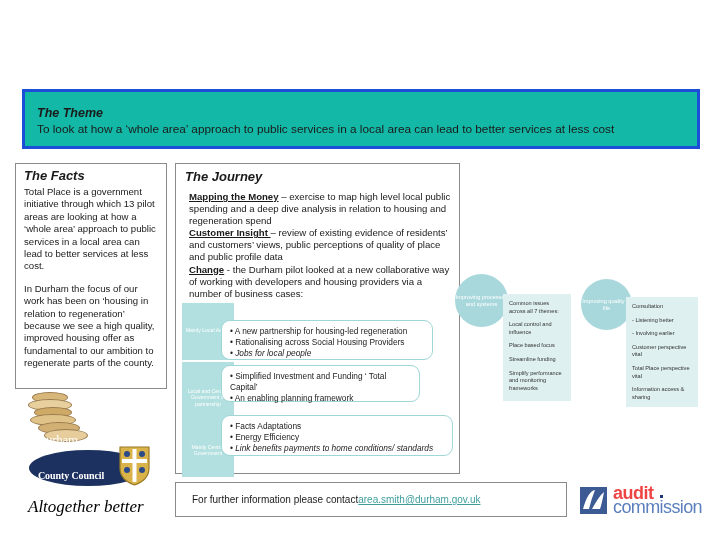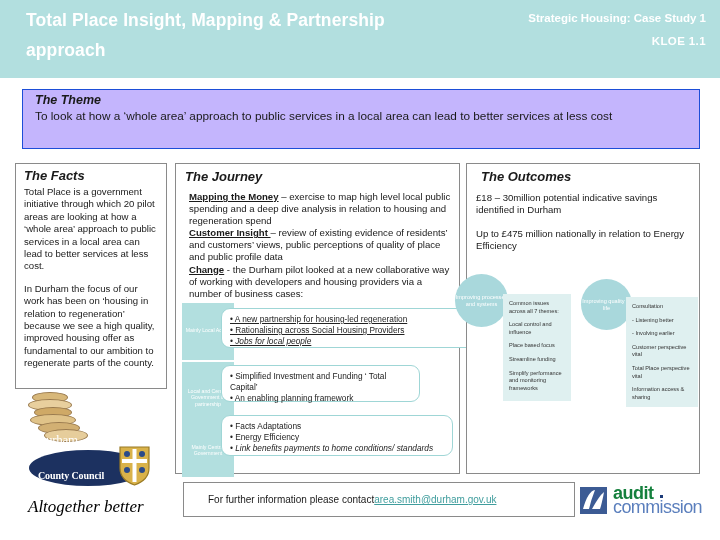--- a/index.html
+++ b/index.html
@@ -25,22 +25,22 @@
   .header-right{
     position:absolute;right:14px;top:7px;width:300px;
     text-align:right;color:#ffffff;font-weight:bold;font-size:11.5px;
     line-height:23px;
   }
   .header-kloe{letter-spacing:0.4px;}
 
   
   .theme-box{
     position:absolute;left:22px;top:89px;width:678px;height:60px;
-    border:1px solid #1d4ed8;background:#c4b5fd;box-sizing:border-box;
-    padding:3px 10px 0 12px;
+    border:3px solid #1d4ed8;background:#14b8a6;box-sizing:border-box;
+    padding:14px 10px 0 12px;
   }
   .theme-title{font-size:12.5px;font-weight:bold;font-style:italic;margin:0 0 2px 0;}
   .theme-text{font-size:11.8px;line-height:15px;}
 
   
   .facts-box{
     position:absolute;left:15px;top:163px;width:152px;height:226px;
     border:1px solid #8a8a8a;background:#ffffff;box-sizing:border-box;
     padding:4px 6px 0 8px;
   }
@@ -114,21 +114,21 @@
     position:absolute;background:#dff0f0;
     font-size:5.6px;line-height:7.6px;color:#333;
     box-sizing:border-box;padding:6px 6px;
   }
   .tealpanel p{margin:0 0 6px 0;}
 
   
   .contact-box{
     position:absolute;left:175px;top:482px;width:392px;height:35px;
     border:1px solid #8a8a8a;background:#ffffff;box-sizing:border-box;
-    display:flex;align-items:center;padding-left:24px;margin-left:8px;
+    display:flex;align-items:center;padding-left:16px;
   }
   .contact-text{font-size:10px;}
   .contact-link{font-size:10px;color:#3f9d9d;text-decoration:underline;}
 
   
   .coins{position:absolute;left:24px;top:392px;width:74px;height:52px;}
   .coin{position:absolute;border-radius:50%;border:1px solid #9a7b4f;}
   .dcc-oval{
     position:absolute;left:29px;top:450px;width:118px;height:36px;
     background:#1c3160;border-radius:50%;
@@ -149,50 +149,43 @@
   .dcc-tag{
     position:absolute;left:28px;top:497px;
     font-size:17px;font-style:italic;color:#000000;
     font-family:"Liberation Serif", serif;
   }
 
   
   .ac-logo{position:absolute;left:580px;top:485px;width:130px;height:38px;}
   .ac-mark{position:absolute;left:0;top:2px;width:27px;height:27px;background:#3c5b94;}
   .ac-audit{
-    position:absolute;left:33px;top:-2px;color:#15803d;
+    position:absolute;left:33px;top:-2px;color:#ef4444;
     font-size:18px;font-weight:bold;letter-spacing:-0.5px;
   }
   .ac-comm{
     position:absolute;left:33px;top:12px;color:#5b7fbd;
     font-size:18px;letter-spacing:-0.6px;
   }
   .ac-dot{position:absolute;left:80px;top:10px;width:3px;height:3px;background:#1c3a78;}
 </style>
 </head>
 <body>
 
 <div class="slide">
 
-  <div class="header">
-    <div class="header-title">Total Place Insight, Mapping &amp; Partnership approach</div>
-    <div class="header-right">
-      <div>Strategic Housing: Case Study 1</div>
-      <div class="header-kloe">KLOE  1.1</div>
-    </div>
-  </div>
 
   <div class="theme-box">
     <div class="theme-title">The Theme</div>
     <div class="theme-text">To look at how a ‘whole area’ approach to public services in a local area can lead to better services at less cost</div>
   </div>
 
   <div class="facts-box">
     <div class="facts-title">The Facts</div>
-    <div class="facts-p">Total Place is a government initiative through which 20 pilot areas are looking at how a ‘whole area’ approach to public services in a local area can lead to better services at less cost.</div>
+    <div class="facts-p">Total Place is a government initiative through which 13 pilot areas are looking at how a ‘whole area’ approach to public services in a local area can lead to better services at less cost.</div>
     <div class="facts-p">In Durham the focus of our work has been on ‘housing in relation to regeneration’ because we see a high quality, improved housing offer as fundamental to our ambition to regenerate parts of the county.</div>
   </div>
 
   <div class="journey-box">
     <div class="journey-title">The Journey</div>
     <div class="journey-body" id="journey-body"><span class="lead">Mapping the Money</span><span> – exercise to map high level local public spending and a deep dive analysis in relation to housing and regeneration spend</span><br><span class="lead">Customer Insight </span><span>– review of existing evidence of residents’ and customers’ views, public perceptions of quality of place and public profile data</span><br><span class="lead">Change</span><span> - the Durham pilot looked at a new collaborative way of working with developers and housing providers via a number of business cases:</span></div>
   </div>
 
   <div id="chevron-layer">
       <div class="chev" style="left: 182px; top: 303px;">
@@ -205,43 +198,36 @@
         <div class="point"></div>
         <div class="chev-label" style="top: 26px;">Local and Central Government in partnership</div>
       </div>
       <div class="chev" style="left: 182px; top: 420px;">
         <div class="body" style="height: 44px;"></div>
         <div class="point"></div>
         <div class="chev-label" style="top: 24px;">Mainly Central Government</div>
       </div>
     </div>
   <div id="rbox-layer">
-      <div class="rbox" style="left: 221px; top: 308px; width: 272px; height: 40px; text-decoration: underline;">
+      <div class="rbox" style="left: 221px; top: 320px; width: 212px; height: 40px;">
         <div>• A new partnership for housing-led regeneration</div>
         <div>• Rationalising across Social Housing Providers</div>
         <div class="it">• Jobs for local people</div>
       </div>
       <div class="rbox" style="left: 221px; top: 365px; width: 199px; height: 37px;">
         <div>• Simplified Investment and Funding ‘ Total Capital’</div>
         <div>• An enabling planning framework</div>
       </div>
       <div class="rbox" style="left: 221px; top: 415px; width: 232px; height: 41px;">
         <div>• Facts Adaptations</div>
         <div>• Energy Efficiency</div>
         <div class="it">• Link benefits payments to home conditions/ standards</div>
       </div>
     </div>
 
-  <div class="outcomes-box">
-    <div class="outcomes-title">The Outcomes</div>
-    <div class="outcomes-body">
-      <p>£18 – 30million potential indicative savings identified in Durham</p>
-      <p>Up to £475 million nationally in relation to Energy Efficiency</p>
-    </div>
-  </div>
 
   <div class="circle" style="left:455px;top:274px;width:53px;height:53px;">
     <span>Improving processes and systems</span>
   </div>
   <div class="circle" style="left:581px;top:279px;width:51px;height:51px;">
     <span>Improving quality of life</span>
   </div>
 
   <div class="tealpanel" style="left:503px;top:294px;width:68px;height:107px;" id="panel1">
       <p>Common issues across all 7 themes:</p>

